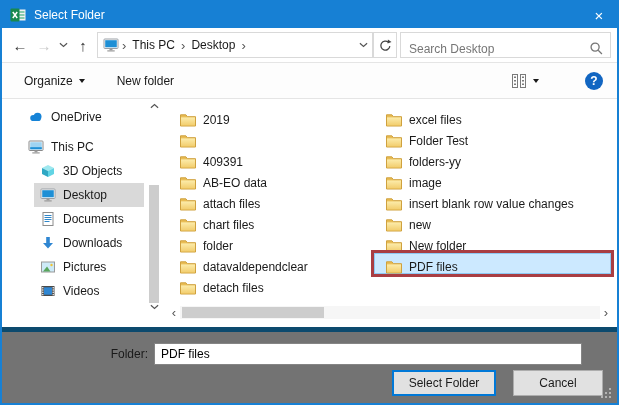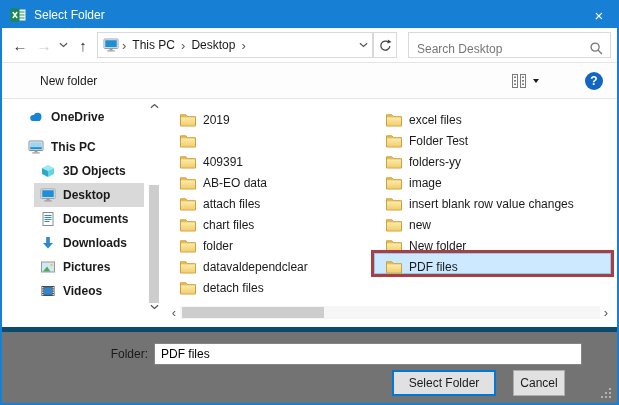--- a/index.html
+++ b/index.html
@@ -24,40 +24,40 @@
   .nav-btn.disabled{ color:#c9c9c9; }
   .nav-chevsm{ width:15px; height:24px; display:flex; align-items:center; justify-content:center; }
   .addressbar{ width:276px; height:26px; border:1px solid #d9d9d9; display:flex; align-items:center;
                padding-left:5px; background:#fff; margin-left:2px; }
   .crumb{ padding:0 3px; white-space:nowrap; }
   .crumb-sep{ color:#555; padding:0 3px; font-size:13px; }
   .ab-spacer{ flex:1; }
   .ab-chev{ width:18px; height:24px; display:flex; align-items:center; justify-content:center; }
   .refresh-btn{ width:24px; height:26px; margin:-1px -1px -1px 0; border:1px solid #d9d9d9;
                 display:flex; align-items:center; justify-content:center; background:#fff; }
-  .searchbox{ flex:1; height:26px; border:1px solid #d9d9d9; margin-left:12px; display:flex;
+  .searchbox{ flex:1; height:26px; border:1px solid #d9d9d9; margin-left:4px; display:flex;
               align-items:center; padding:7px 6px 0 8px; background:#fff; }
   .searchbox input{ flex:1; border:none; outline:none; font:12px "Liberation Sans",sans-serif; color:#444; }
   .searchbox input::placeholder{ color:#767676; opacity:1; }
 
   
   .toolbar{ height:37px; background:#fdfdfd; border-top:1px solid #e5e5e5; border-bottom:1px solid #e5e5e5;
             display:flex; align-items:center; padding:0 14px; }
   .tb-btn{ display:flex; align-items:center; gap:6px; padding:4px 8px; }
   .caret{ width:0; height:0; border:3.5px solid transparent; border-top:4px solid #1a1a1a; margin-top:4px; }
   .tb-right{ margin-left:auto; display:flex; align-items:center; }
   .views-btn{ display:flex; align-items:center; gap:6px; padding:4px 6px; }
   .help-btn{ width:18px; height:18px; border-radius:50%; background:#1266c2; color:#fff; font-weight:bold;
              font-size:12px; text-align:center; line-height:18px; margin-left:40px; }
 
   
   .bodyarea{ position:relative; height:228px; background:#fff; }
 
   .sidebar{ position:absolute; left:0; top:0; bottom:0; width:160px; padding-top:6px; }
-  .srow{ height:24px; display:flex; align-items:center; gap:7px; margin:0 18px 0 20px; padding-left:6px; white-space:nowrap;font-weight:bold; }
+  .srow{ height:24px; display:flex; align-items:center; gap:7px; margin:0 18px 0 20px; padding-left:6px; white-space:nowrap; }
   .srow.child{ margin-left:32px; }
   .srow.grp-gap{ margin-top:6px; }
   .srow.sel{ background:#d9d9d9; }
 
   .vscroll{ position:absolute; right:2px; top:0; bottom:0; width:12px; }
   .vscroll .thumb{ position:absolute; left:1px; right:1px; top:86px; height:118px; background:#cdcdcd; }
   .scroll-arrow{ position:absolute; left:0; width:12px; height:12px; display:flex; align-items:center; justify-content:center; }
 
   .fcol{ position:absolute; top:7px; }
   .fcol.c1{ left:166px; width:200px; }
@@ -70,21 +70,21 @@
   .h-track{ position:relative; flex:1; height:13px; background:#f6f6f6; }
   .h-thumb{ position:absolute; left:2px; top:1px; width:142px; height:11px; background:#cdcdcd; }
 
   
   .footer{ position:absolute; left:0; right:0; bottom:0; height:76px; background:#737373; border-top:5px solid #0c4a6e; }
   .folder-label{ position:absolute; left:56px; top:15px; width:90px; text-align:right; }
   .folder-input{ position:absolute; left:152px; top:11px; width:428px; height:22px; border:1px solid #858585;
                  background:#fff; font:12px "Liberation Sans",sans-serif; padding:0 6px; }
   .btn{ position:absolute; top:38px; height:26px; background:#e1e1e1; text-align:center; font:12px "Liberation Sans",sans-serif; }
   .btn-select{ left:390px; width:104px; border:2px solid #0078d7; line-height:22px; }
-  .btn-cancel{ left:511px; width:52px; border:1px solid #adadad; line-height:24px; }
+  .btn-cancel{ left:511px; width:90px; border:1px solid #adadad; line-height:24px; }
   .grip{ position:absolute; right:5px; bottom:4px; }
 
   svg.ic{ display:block; }
   .hide{ position:absolute; width:0; height:0; overflow:hidden; }
 </style>
 </head>
 <body>
 
 <svg class="hide" aria-hidden="true">
   <defs>
@@ -258,20 +258,24 @@
 
     <div class="searchbox">
       <input type="text" placeholder="Search Desktop" style="">
       <svg class="ic" width="15" height="15">
           <use href="#sym-search"></use>
         </svg>
     </div>
   </div>
 
   <div class="toolbar">
+    <div class="tb-btn">
+      <span>Organize</span>
+      <span class="caret"></span>
+    </div>
     <div class="tb-btn" style="margin-left:16px;">
       <span>New folder</span>
     </div>
     <div class="tb-right">
       <div class="views-btn">
         <svg class="ic" width="16" height="16">
             <use href="#sym-views"></use>
           </svg>
         <span class="caret"></span>
       </div>

